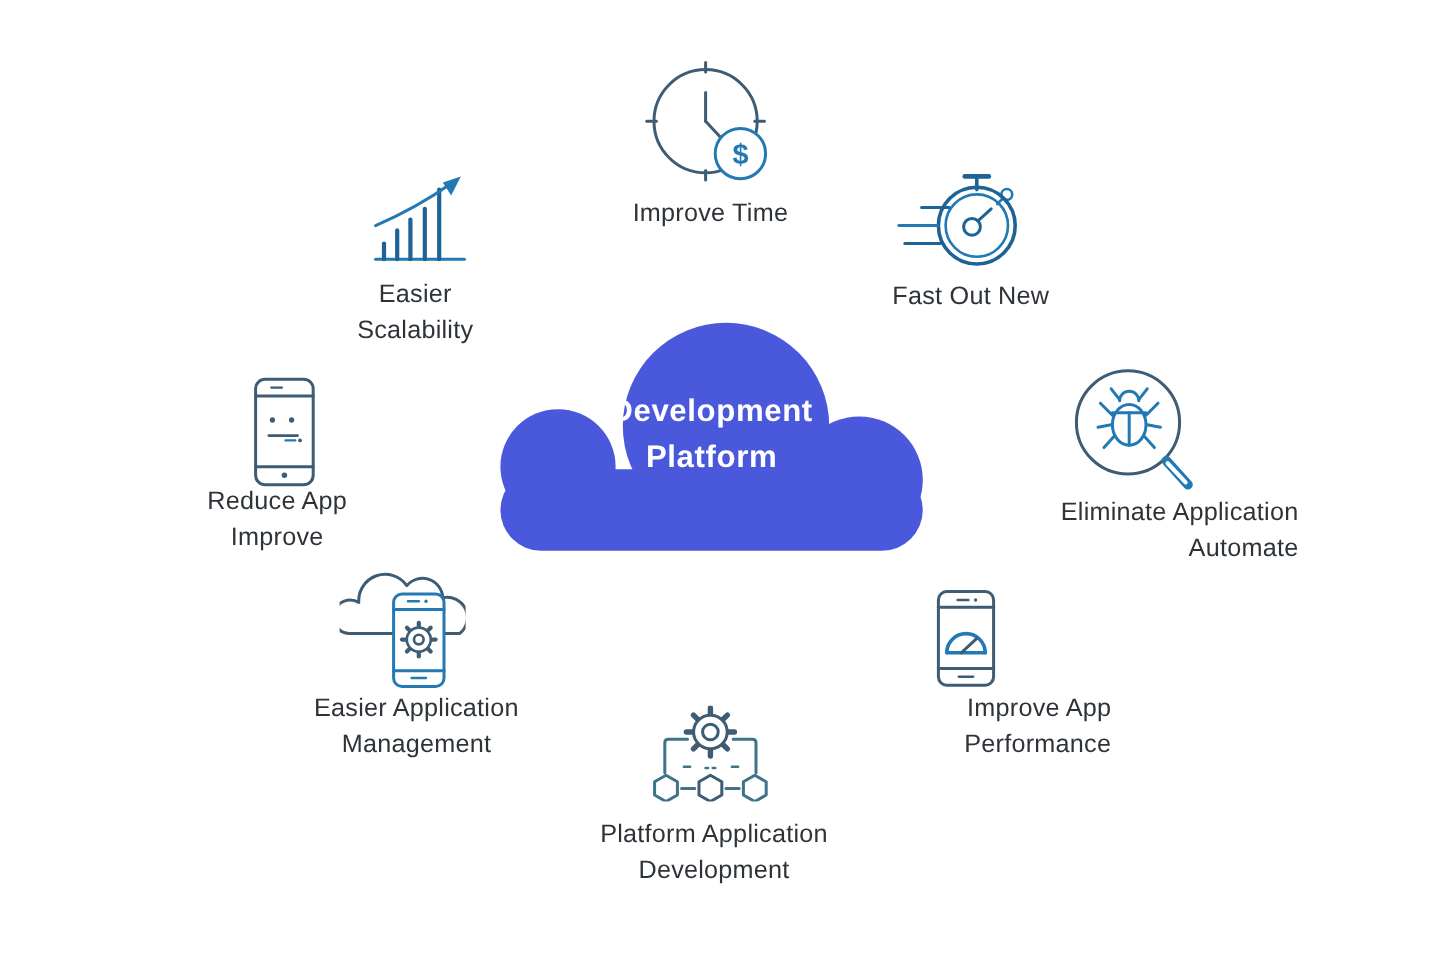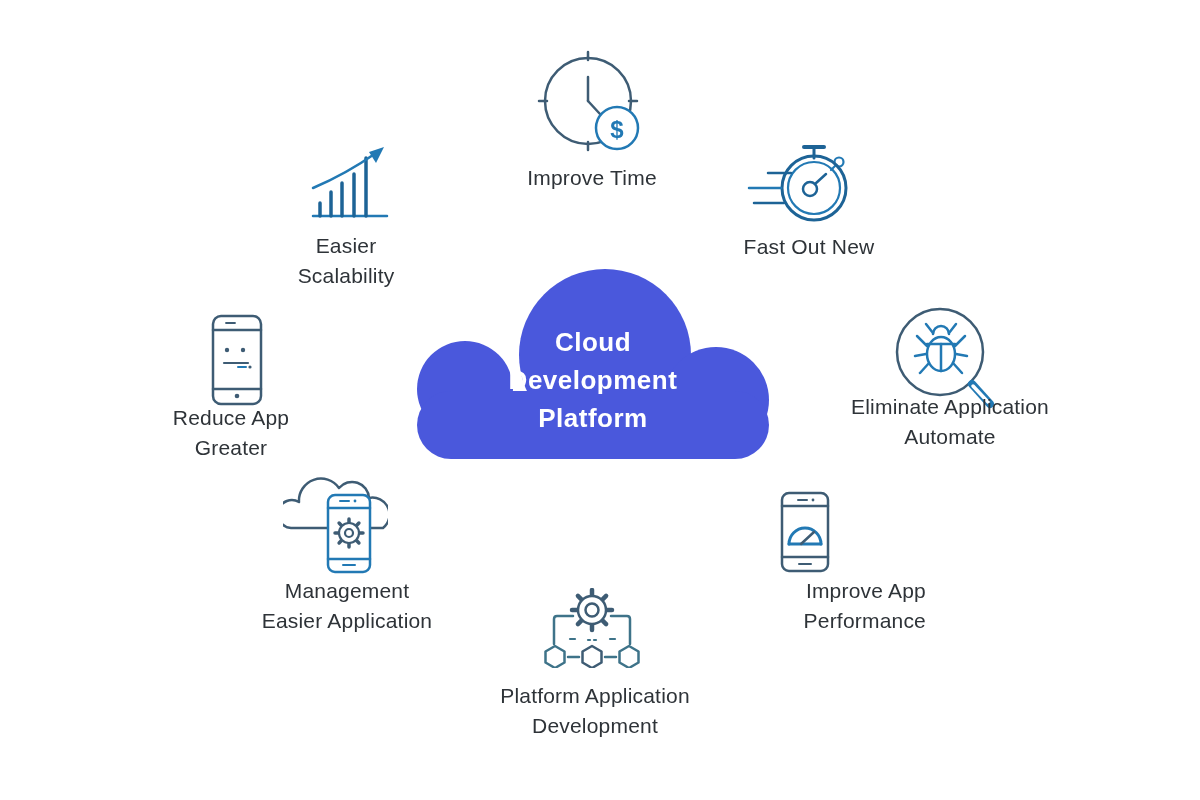--- a/index.html
+++ b/index.html
@@ -33,21 +33,20 @@
 <div class="stage">
 
   <div class="cloud-wrap">
     <svg viewBox="0 0 356 194">
       <circle class="cloud-shape" cx="190" cy="88" r="86"></circle>
       <circle class="cloud-shape" cx="50" cy="122" r="48"></circle>
       <circle class="cloud-shape" cx="301" cy="133" r="53"></circle>
       <rect class="cloud-shape" x="2" y="124" width="352" height="68" rx="34"></rect>
     </svg>
     <div class="cloud-label">
-      <div>Cloud</div>
       <div>Development</div>
       <div>Platform</div>
     </div>
   </div>
 
   <div class="icon" style="left:536px;top:50px;width:108px;height:104px;">
     <svg viewBox="0 0 108 104">
       <line class="ln sd" stroke-width="2.5" x1="52" y1="2" x2="52" y2="10"></line>
       <line class="ln sd" stroke-width="2.5" x1="3" y1="51" x2="11" y2="51"></line>
       <line class="ln sd" stroke-width="2.5" x1="93" y1="51" x2="101" y2="51"></line>
@@ -94,21 +93,21 @@
       <line class="ln sb" stroke-width="2.5" x1="34" y1="41" x2="62" y2="41"></line>
       <line class="ln sb" stroke-width="2.5" x1="48" y1="41" x2="48" y2="68"></line>
       <line class="ln sb" stroke-width="2.5" x1="34" y1="43" x2="24" y2="33"></line>
       <line class="ln sb" stroke-width="2.5" x1="33" y1="51" x2="22" y2="53"></line>
       <line class="ln sb" stroke-width="2.5" x1="36" y1="60" x2="27" y2="70"></line>
       <line class="ln sb" stroke-width="2.5" x1="62" y1="43" x2="72" y2="33"></line>
       <line class="ln sb" stroke-width="2.5" x1="63" y1="51" x2="74" y2="53"></line>
       <line class="ln sb" stroke-width="2.5" x1="60" y1="60" x2="69" y2="70"></line>
     </svg>
   </div>
-  <div class="label" style="left:818px;top:392px;width:264px;">
+  <div class="label" style="left:818px;top:412px;width:264px;text-align:right;">
     <div>Eliminate Application</div>
     <div>Automate</div>
   </div>
 
   <div class="icon" style="left:770px;top:488px;width:64px;height:90px;">
     <svg viewBox="0 0 64 90">
       <rect class="ln sd" stroke-width="2.5" x="12" y="5" width="46" height="78" rx="7"></rect>
       <line class="ln sd" stroke-width="2.5" x1="12" y1="18" x2="58" y2="18"></line>
       <line class="ln sd" stroke-width="2.5" x1="12" y1="69" x2="58" y2="69"></line>
       <line class="ln sd" stroke-width="2" x1="28" y1="12" x2="37" y2="12"></line>
@@ -169,41 +168,41 @@
       <line class="ln sd" stroke-width="3.5" x1="56" y1="61" x2="52" y2="61"></line>
       <line class="ln sd" stroke-width="3.5" x1="58.9" y1="53.9" x2="56.1" y2="51.1"></line>
       <line class="ln sd" stroke-width="3.5" x1="66" y1="51" x2="66" y2="47"></line>
       <line class="ln sd" stroke-width="3.5" x1="73.1" y1="53.9" x2="75.9" y2="51.1"></line>
       <circle class="ln sd fwh" stroke-width="2.2" cx="66" cy="61" r="10"></circle>
       <circle class="ln sd" stroke-width="2.2" cx="66" cy="61" r="4"></circle>
       <line class="ln sb" stroke-width="2" x1="60" y1="93" x2="72" y2="93"></line>
     </svg>
   </div>
   <div class="label" style="left:215px;top:576px;width:264px;">
+    <div>Easier Application</div>
     <div>Management</div>
-    <div>Easier Application</div>
   </div>
 
   <div class="icon" style="left:208px;top:314px;width:58px;height:94px;">
     <svg viewBox="0 0 58 94">
       <rect class="ln sd" stroke-width="2.5" x="5" y="2" width="48" height="88" rx="8"></rect>
       <line class="ln sd" stroke-width="2.5" x1="5" y1="16" x2="53" y2="16"></line>
       <line class="ln sd" stroke-width="2.5" x1="5" y1="75" x2="53" y2="75"></line>
       <line class="ln sd" stroke-width="1.8" x1="18" y1="9" x2="27" y2="9"></line>
       <circle class="fd" cx="19" cy="36" r="2.2"></circle>
       <circle class="fd" cx="35" cy="36" r="2.2"></circle>
       <line class="ln sd" stroke-width="2.2" x1="16" y1="49" x2="40" y2="49"></line>
       <line class="ln sb" stroke-width="2" x1="30" y1="53" x2="38" y2="53"></line>
       <circle class="fd" cx="42" cy="53" r="1.6"></circle>
       <circle class="fd" cx="29" cy="82" r="2.3"></circle>
     </svg>
   </div>
   <div class="label" style="left:109px;top:403px;width:244px;">
     <div>Reduce App</div>
-    <div>Greater</div>
+    <div>Improve</div>
   </div>
 
   <div class="icon" style="left:308px;top:140px;width:84px;height:80px;">
     <svg viewBox="0 0 84 80">
       <line class="ln sb" stroke-width="2.5" x1="5" y1="76" x2="79" y2="76"></line>
       <line class="ln sn" stroke-width="3.5" x1="12" y1="76" x2="12" y2="63"></line>
       <line class="ln sn" stroke-width="3.5" x1="23" y1="76" x2="23" y2="52"></line>
       <line class="ln sn" stroke-width="3.5" x1="34" y1="76" x2="34" y2="43"></line>
       <line class="ln sn" stroke-width="3.5" x1="46" y1="76" x2="46" y2="34"></line>
       <line class="ln sn" stroke-width="3.5" x1="58" y1="76" x2="58" y2="18"></line>

